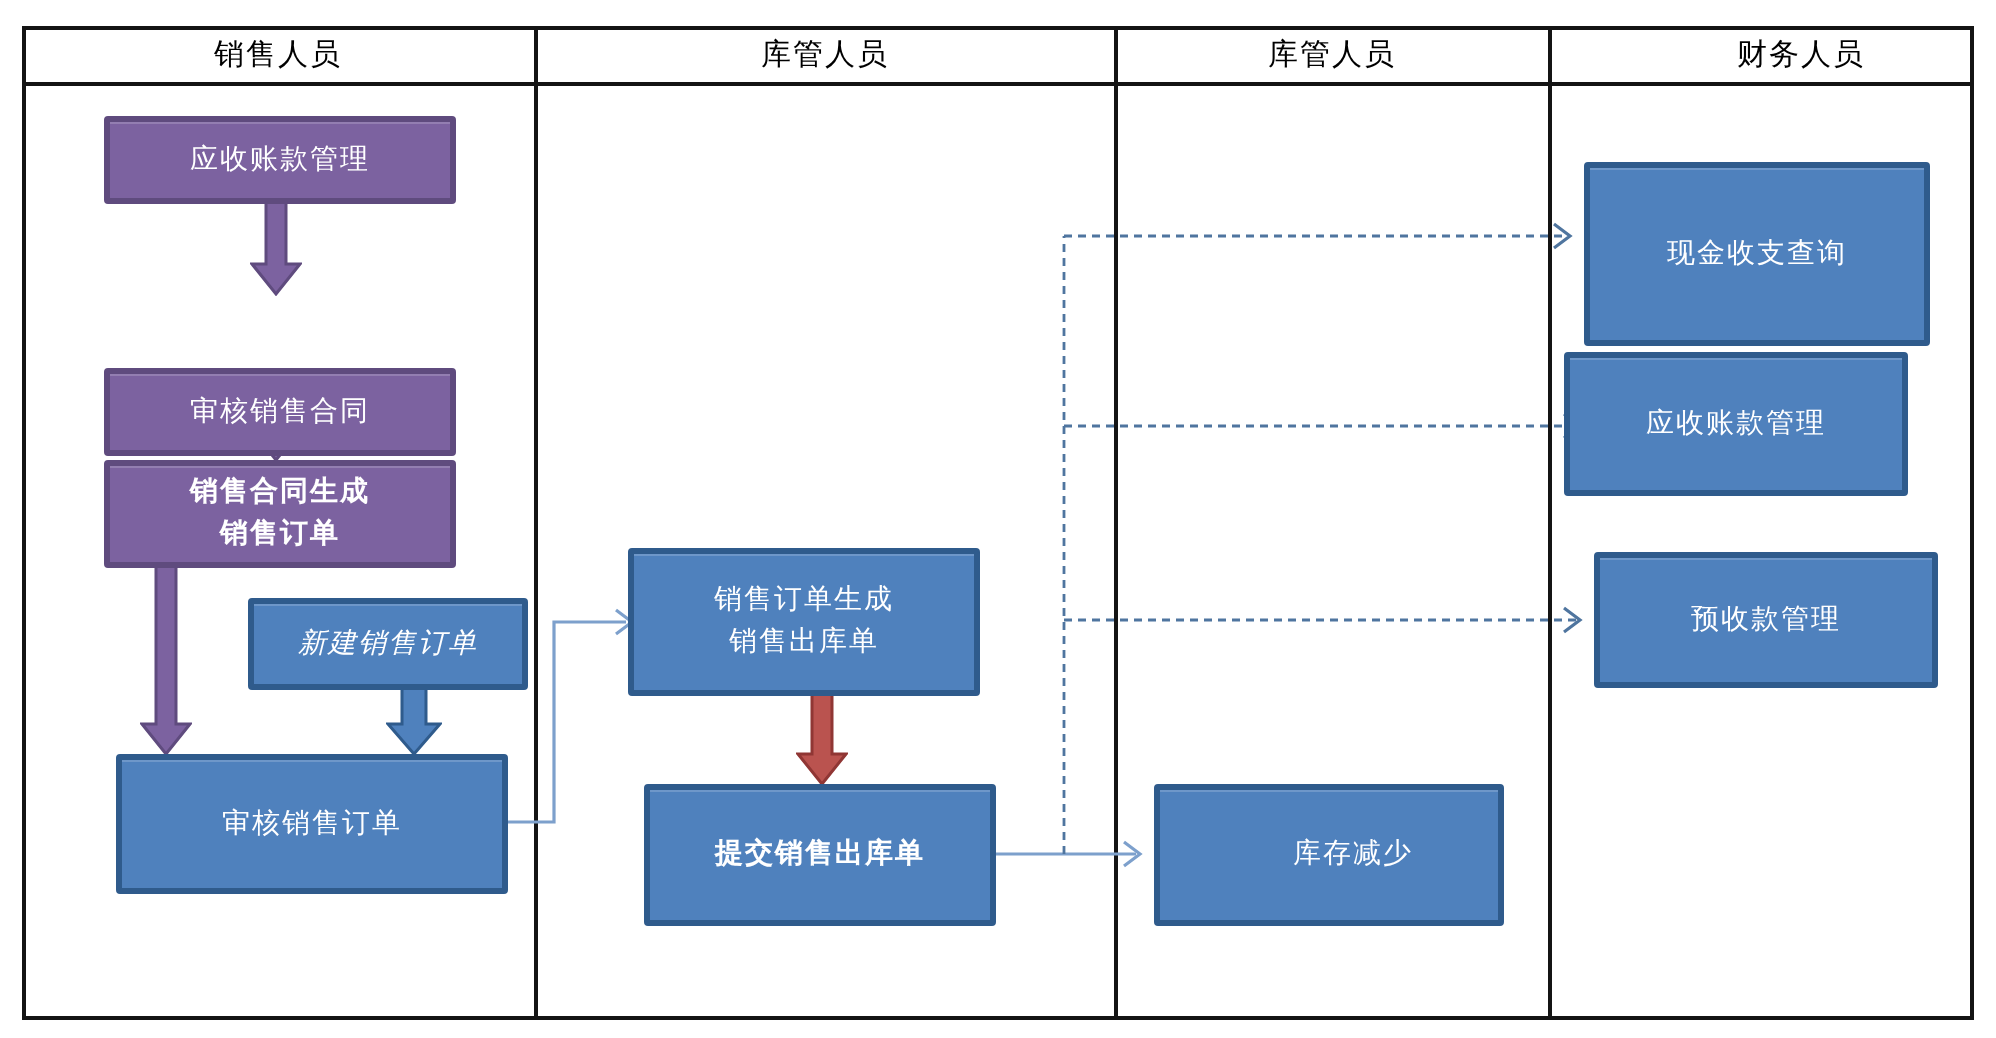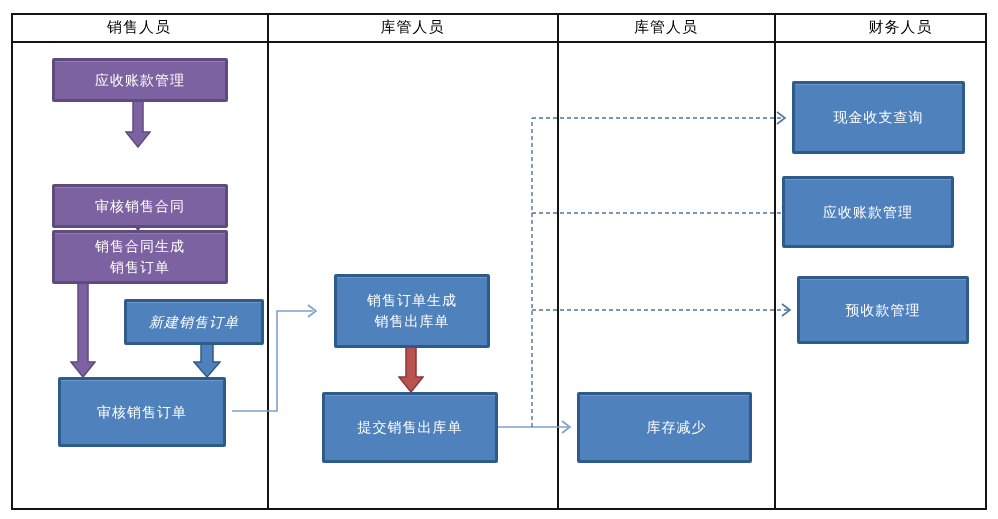--- a/index.html
+++ b/index.html
@@ -124,25 +124,25 @@
       </svg>
   </div>
   <div class="block-arrow red" style="left:398px; top:347px;">
     <svg width="26" height="46" viewBox="0 0 26 46">
         <polygon points="8,0 18,0 18,30 25,30 13,45 1,30 8,30" stroke-width="1.5"></polygon>
       </svg>
   </div>
 
   <div class="node purple" style="left:52px;  top:58px;  width:176px; height:44px;">应收账款管理</div>
   <div class="node purple" style="left:52px;  top:148px; width:176px; height:44px;margin-top:36px;">审核销售合同</div>
-  <div class="node purple" style="left:52px;  top:230px; width:176px; height:54px;">销售合同生成
+  <div class="node purple" style="left:52px;  top:230px; width:176px; height:54px;font-weight:bold;">销售合同生成
 销售订单</div>
   <div class="node blue" style="left:124px; top:299px; width:140px; height:46px;font-style:italic;">新建销售订单</div>
-  <div class="node blue" style="left:58px;  top:377px; width:168px; height:70px;">审核销售订单</div>
-  <div class="node blue" style="left:334px; top:274px; width:156px; height:74px;">销售订单生成
+  <div class="node blue" style="left:58px;  top:377px; width:196px; height:70px;">审核销售订单</div>
+  <div class="node blue" style="left:314px; top:274px; width:176px; height:74px;">销售订单生成
 销售出库单</div>
-  <div class="node blue" style="left:322px; top:392px; width:176px; height:71px;">提交销售出库单</div>
+  <div class="node blue" style="left:322px; top:392px; width:176px; height:71px;font-weight:bold;">提交销售出库单</div>
   <div class="node blue" style="left:577px; top:392px; width:175px; height:71px;padding-left:24px;">库存减少</div>
-  <div class="node blue" style="left:792px; top:81px;  width:173px; height:73px;text-align:right;">现金收支查询</div>
+  <div class="node blue" style="left:792px; top:81px;  width:173px; height:92px;text-align:right;">现金收支查询</div>
   <div class="node blue" style="left:782px; top:176px; width:172px; height:72px;">应收账款管理</div>
   <div class="node blue" style="left:797px; top:276px; width:172px; height:68px;">预收款管理</div>
 
 </div>
 
 </body></html>

